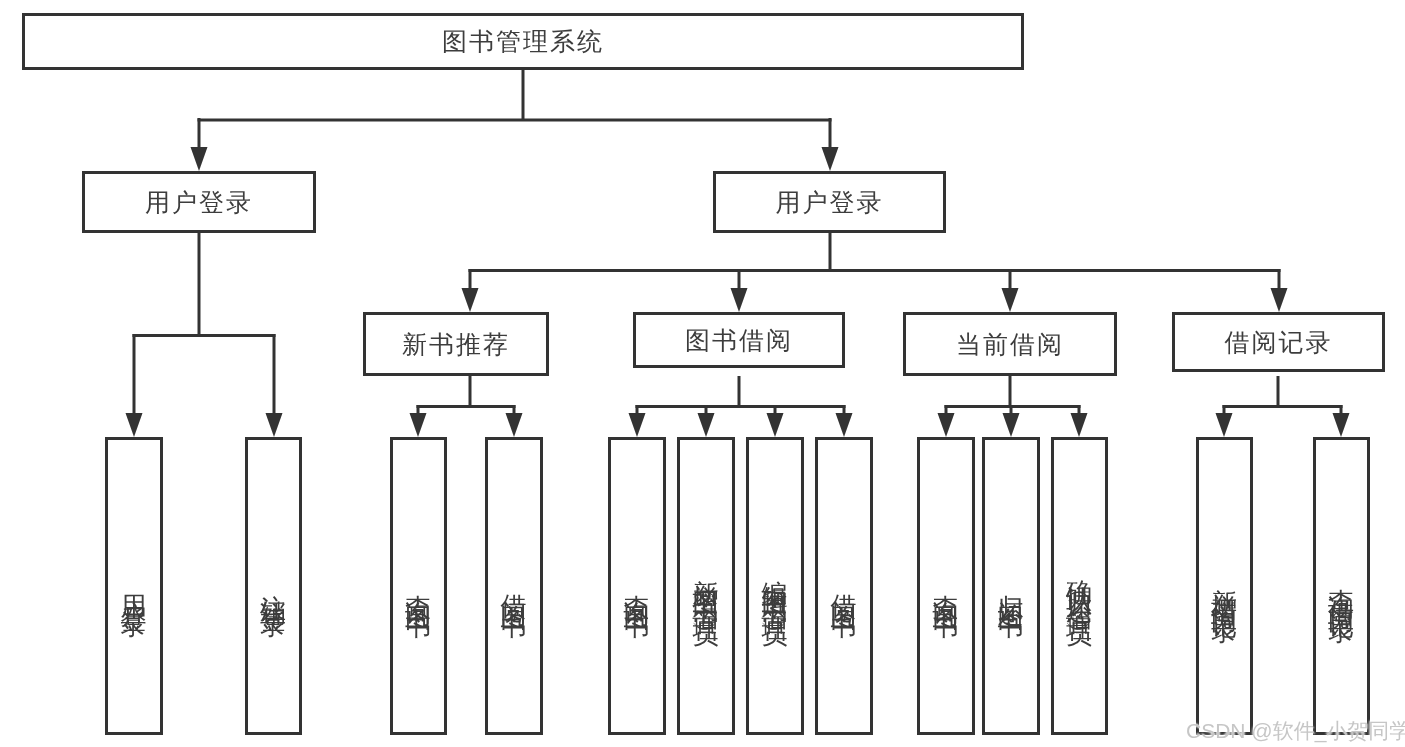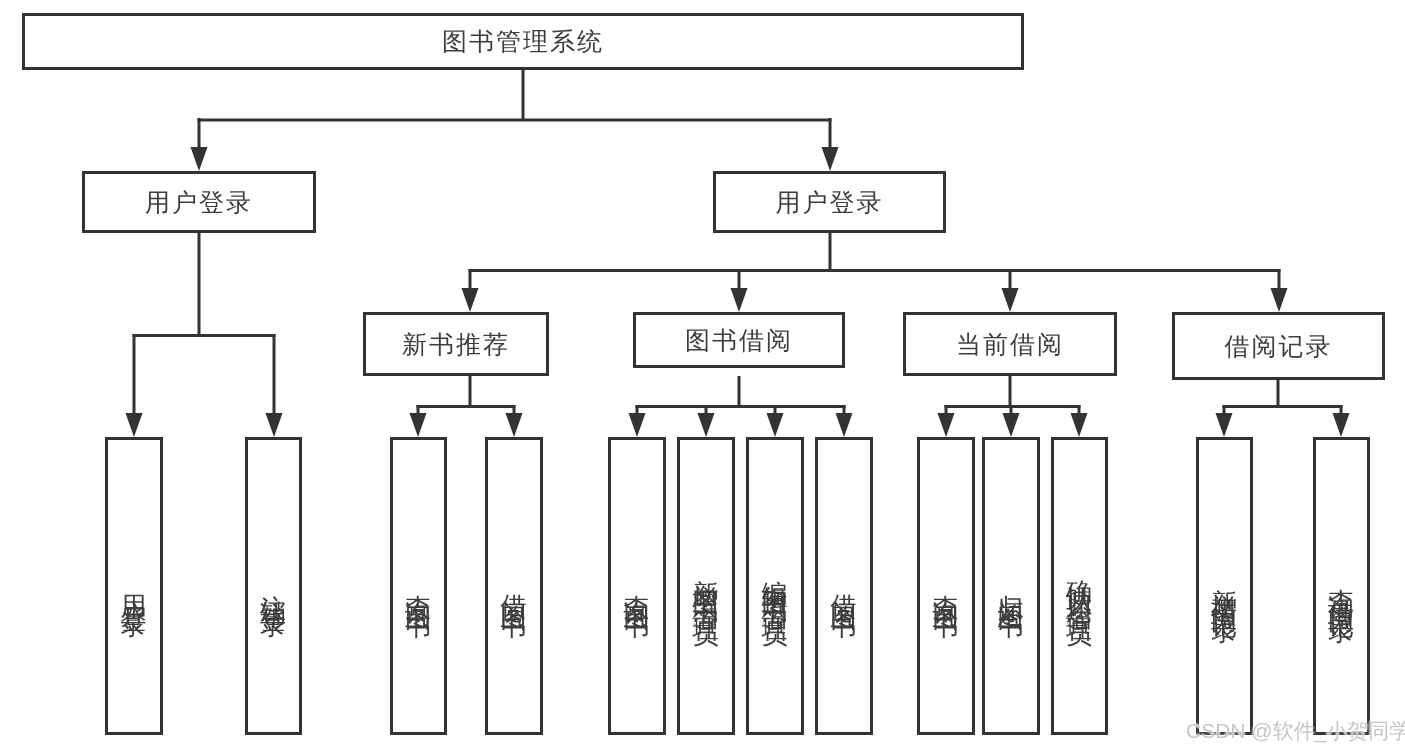--- a/index.html
+++ b/index.html
@@ -133,21 +133,21 @@
 
   <div class="box" style="left:363px; top:312px; width:186px; height:64px">
     <span class="hlabel">新书推荐</span>
   </div>
   <div class="box" style="left:633px; top:312px; width:212px; height:56px">
     <span class="hlabel">图书借阅</span>
   </div>
   <div class="box" style="left:903px; top:312px; width:214px; height:64px">
     <span class="hlabel">当前借阅</span>
   </div>
-  <div class="box" style="left:1172px; top:312px; width:213px; height:68px">
+  <div class="box" style="left:1172px; top:312px; width:213px; height:60px">
     <span class="hlabel">借阅记录</span>
   </div>
 
   <div class="box" style="left:105px; top:437px; width:58px; height:298px">
     <span class="vlabel">用户登录</span>
   </div>
   <div class="box" style="left:245px; top:437px; width:57px; height:298px">
     <span class="vlabel">注销登录</span>
   </div>
 

